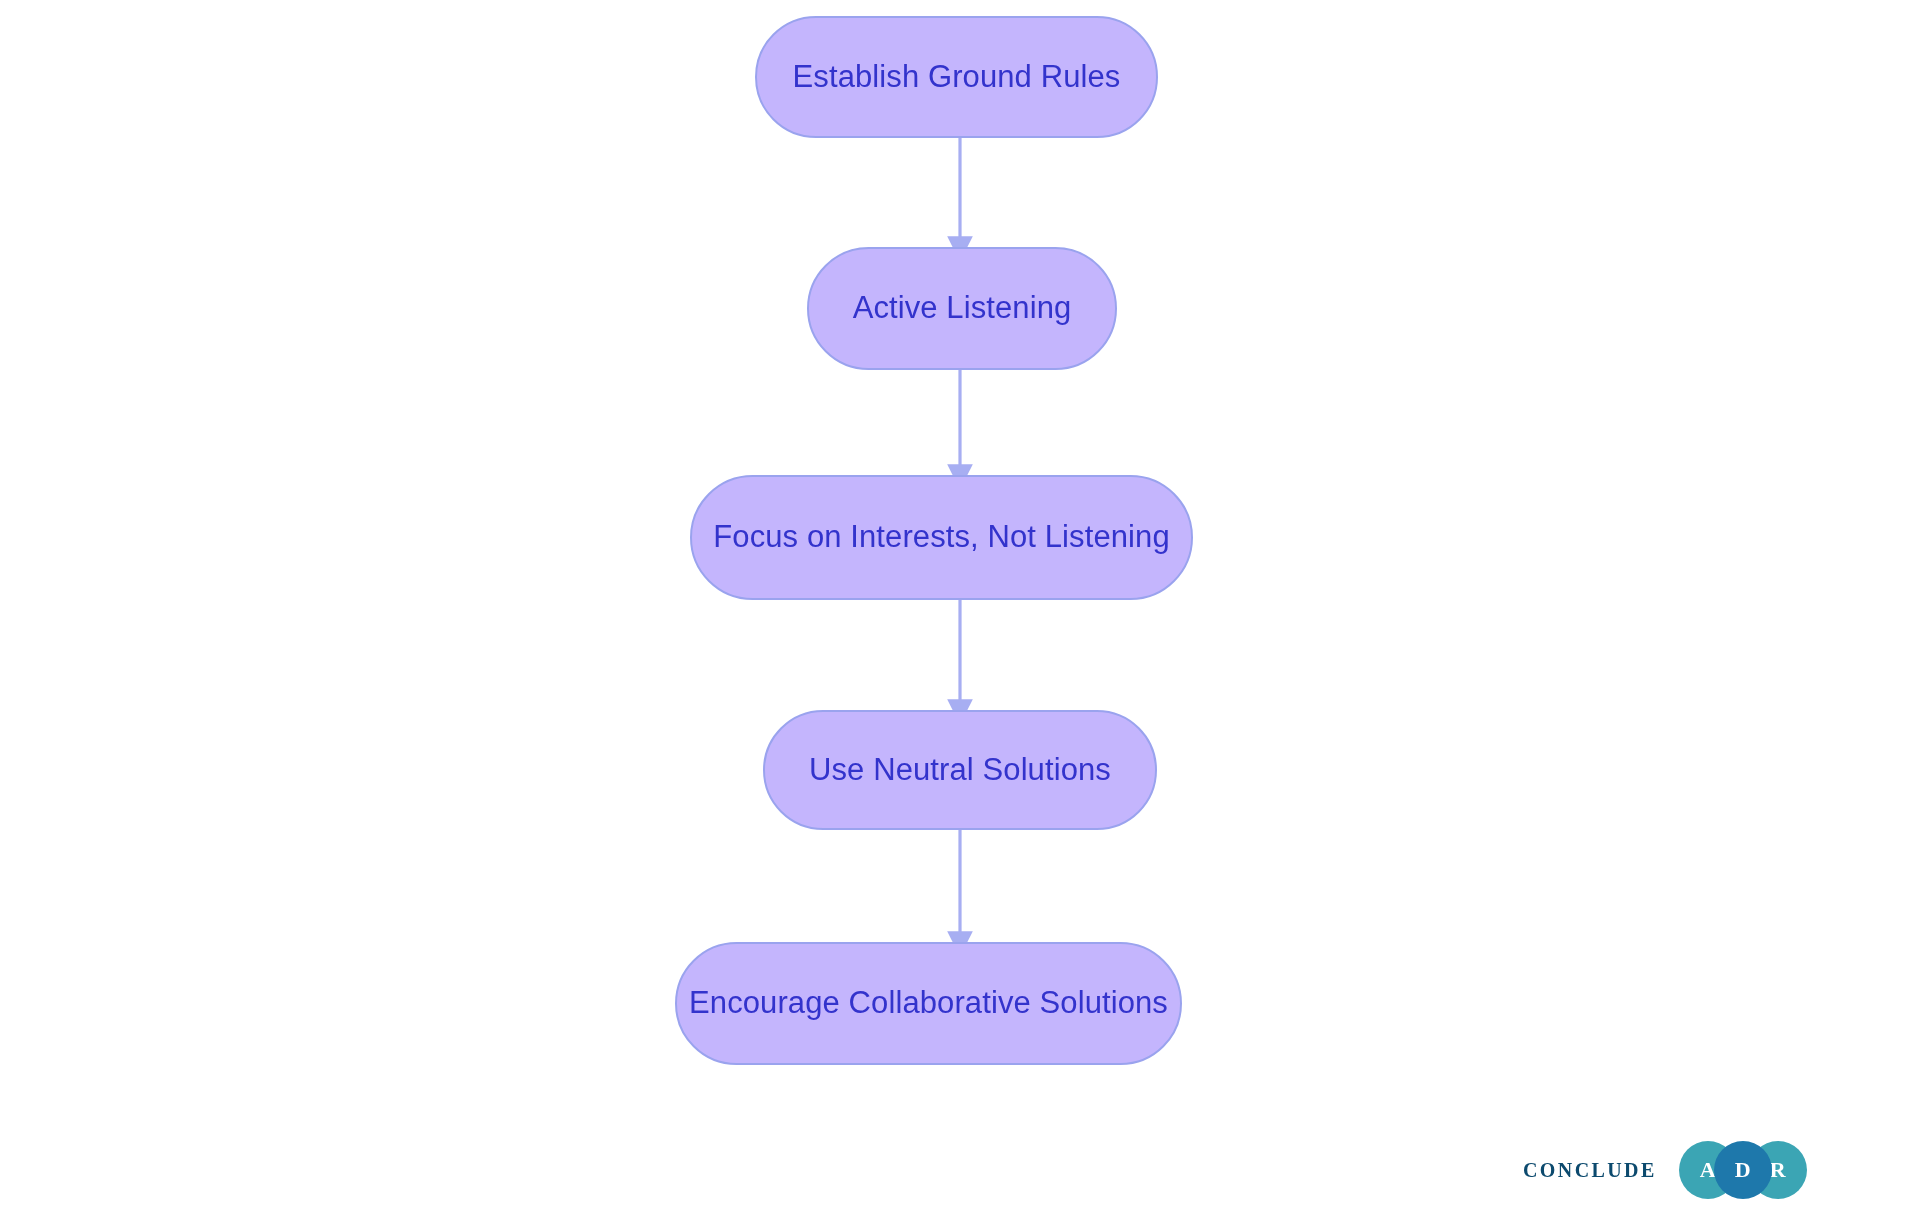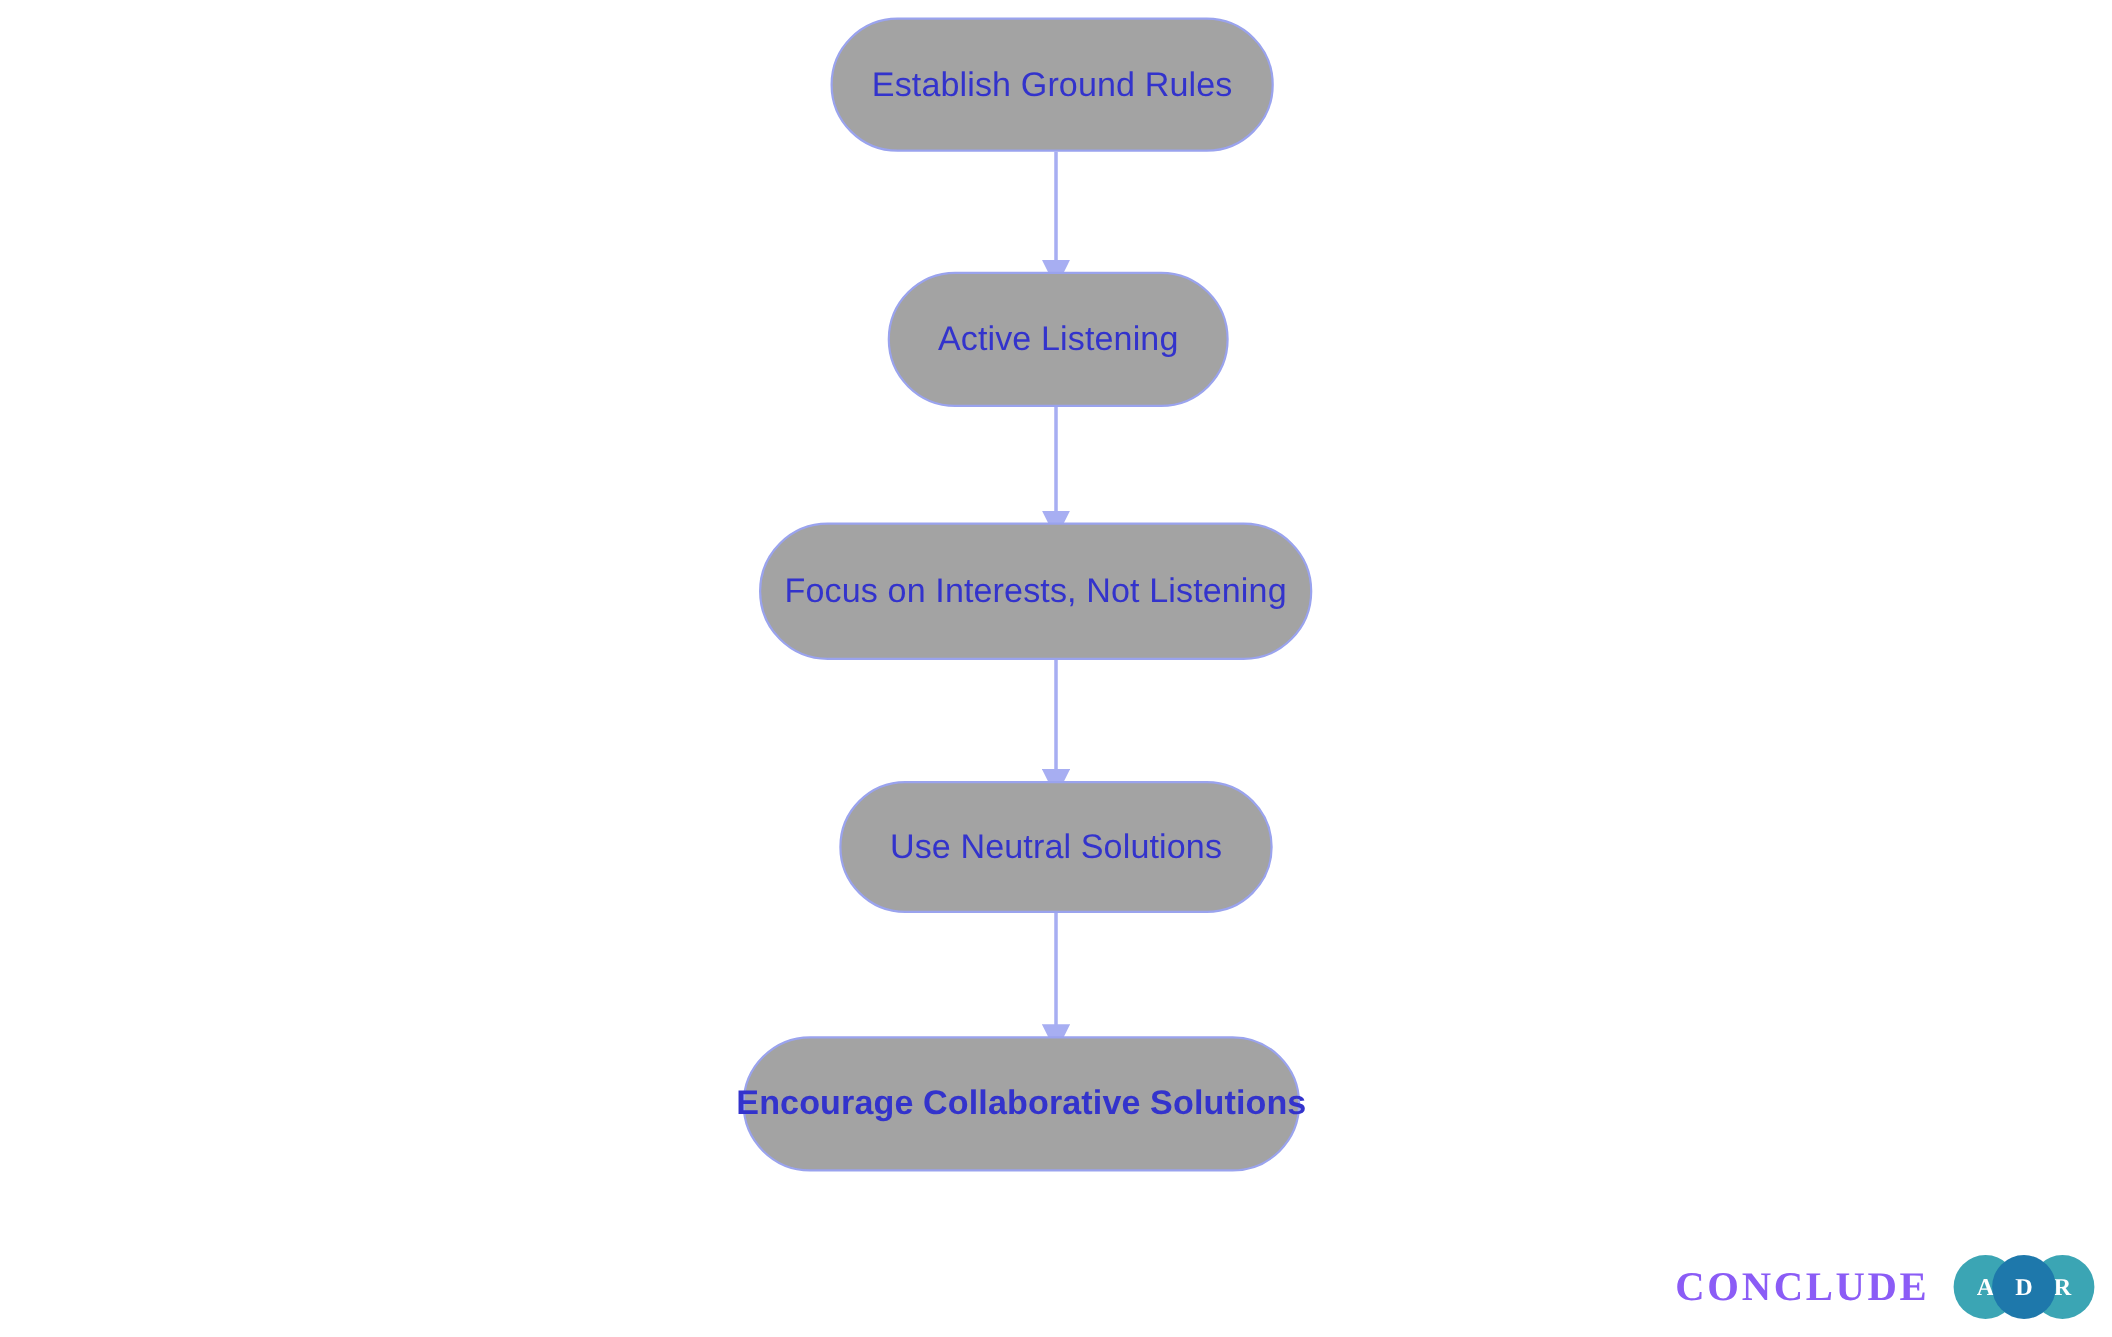--- a/index.html
+++ b/index.html
@@ -25,21 +25,21 @@
     width: 1920px;
     height: 1215px;
   }
 
   .flow-node {
     position: absolute;
     box-sizing: border-box;
     display: flex;
     align-items: center;
     justify-content: center;
-    background: #a3a3a3;
+    background: #c4b5fd;
     border: 2px solid #9aa3ee;
     color: #3333cc;
     font-size: 31px;
     font-weight: 400;
     letter-spacing: 0.1px;
     white-space: nowrap;
     user-select: none;
   }
 
   .flow-node .node-label {
@@ -64,23 +64,23 @@
     left: 1523px;
     top: 1139px;
     height: 62px;
     display: flex;
     align-items: center;
   }
 
   #brand-wordmark {
     font-family: "Liberation Serif", serif;
     font-weight: 700;
-    font-size: 37px;
+    font-size: 20px;
     letter-spacing: 2.4px;
-    color: #8b5cf6;
+    color: #0c4a6e;
     line-height: 1;
     white-space: nowrap;
   }
 
   #brand-circles {
     position: relative;
     margin-left: 22px;
     width: 128px;
     height: 58px;
   }
@@ -130,21 +130,21 @@
   </div>
 
   <div class="flow-node" style="left:690px; top:475px; width:503px; height:125px; border-radius:63px;">
     <span class="node-label">Focus on Interests, Not Listening</span>
   </div>
 
   <div class="flow-node" style="left:763px; top:710px; width:394px; height:120px; border-radius:60px;">
     <span class="node-label">Use Neutral Solutions</span>
   </div>
 
-  <div class="flow-node" style="left:675px; top:942px; width:507px; height:123px; border-radius:62px;font-weight:bold;">
+  <div class="flow-node" style="left:675px; top:942px; width:507px; height:123px; border-radius:62px;">
     <span class="node-label">Encourage Collaborative Solutions</span>
   </div>
 
 </div>
 
 <div id="brand-logo">
   <div id="brand-wordmark">CONCLUDE</div>
   <div id="brand-circles">
     <div class="brand-circle c-a">
       <span>A</span>

